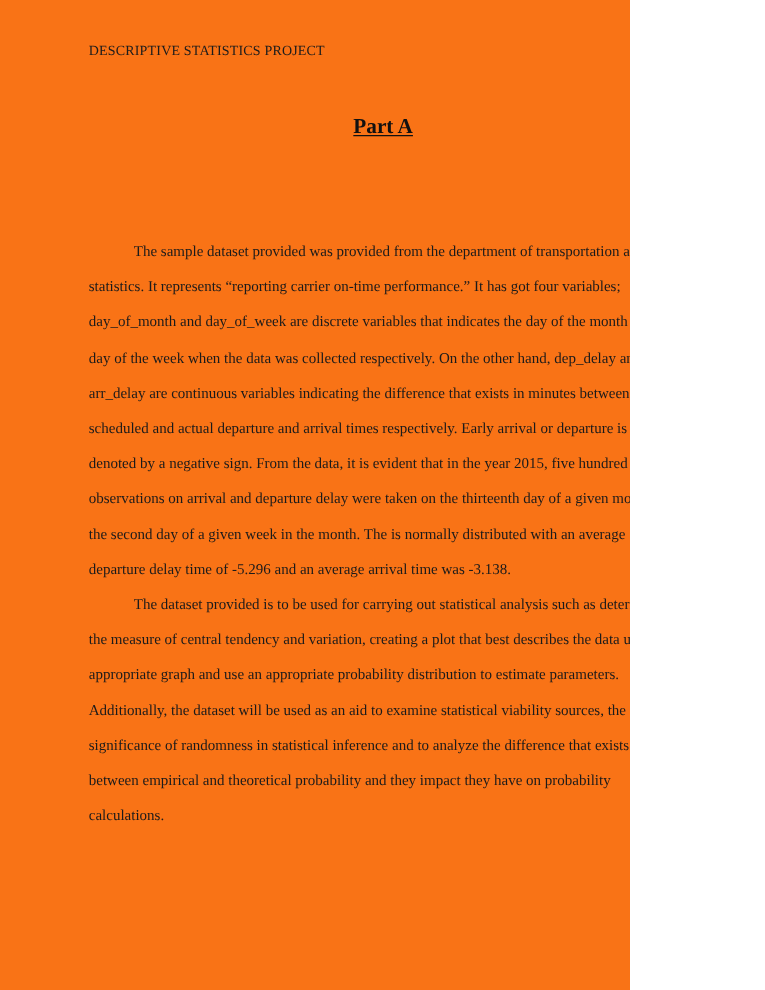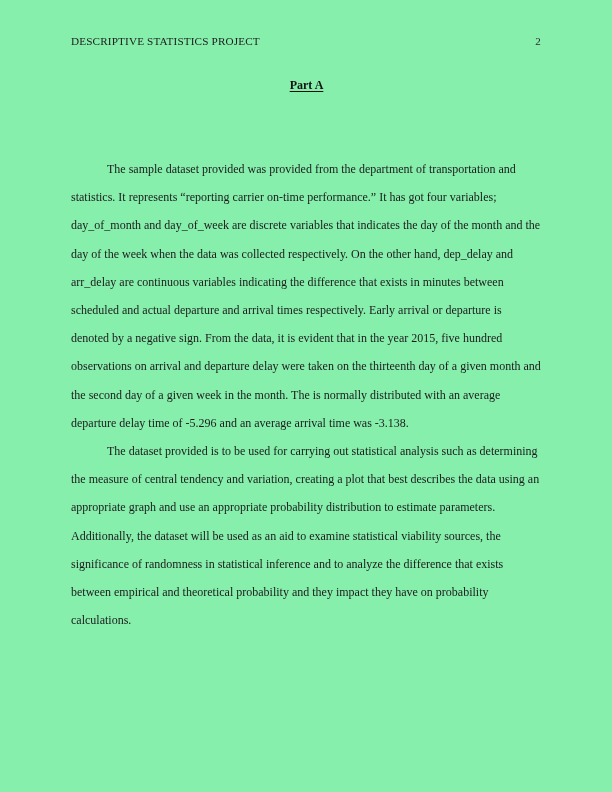--- a/index.html
+++ b/index.html
@@ -2,23 +2,23 @@
 <html><head>
 <meta charset="utf-8">
 <style>
   html, body {
     margin: 0;
     padding: 0;
     background: #ffffff;
   }
   .page {
     position: relative;
-    width: 612px;
+    width: 504px;
     height: 792px;
-    background: #86efac;
+    background: #f97316;
     overflow: hidden;
     font-family: "Liberation Serif", "DejaVu Serif", serif;
     color: #1a1a1a;
   }
   .header {
     position: absolute;
     top: 35px;
     left: 71px;
     width: 470px;
     display: flex;
@@ -37,23 +37,23 @@
   }
   .body-block {
     position: absolute;
     top: 71px;
     left: 71px;
     width: 471px;
   }
   .heading {
     text-align: center;
     font-weight: bold;
-    font-size: 12px;
+    font-size: 17px;
     line-height: 28px;
-    margin: 0;
+    margin: 16px;
     color: #111111;
   }
   .heading span {
     text-decoration: underline;
     text-underline-offset: 1.5px;
   }
   .para {
     margin: 0;
     font-size: 12px;
     line-height: 28.2px;

